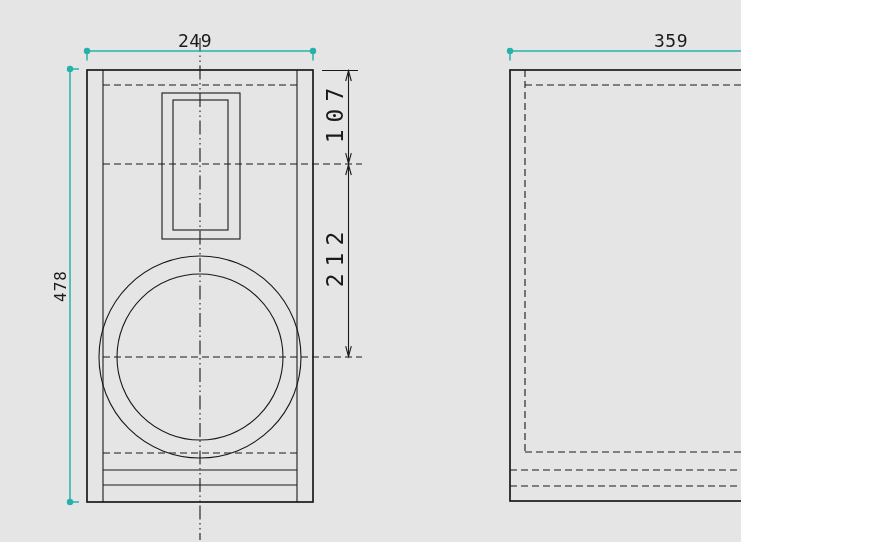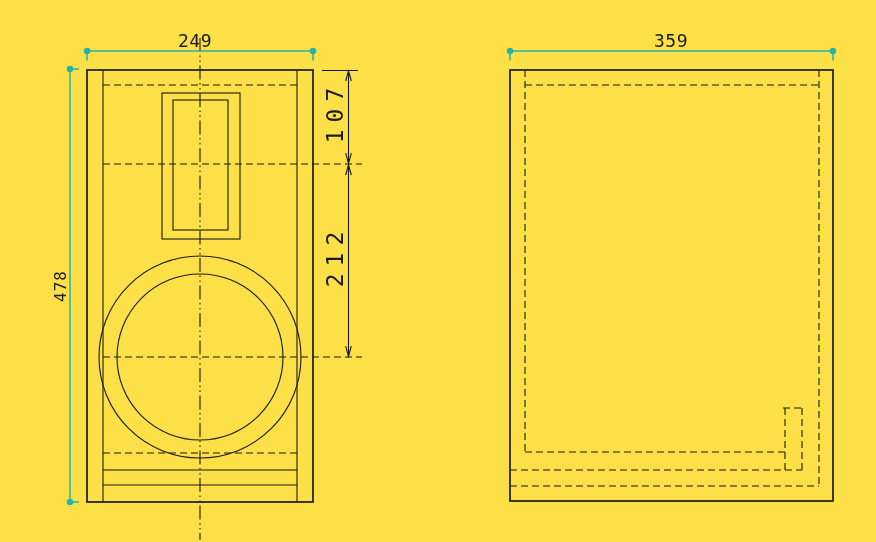--- a/index.html
+++ b/index.html
@@ -1,17 +1,17 @@
 <!DOCTYPE html>
 <html><head>
 <meta charset="utf-8">
 <style>
   html,body{margin:0;padding:0;background:#ffffff;}
   .canvas-wrap{
-    position:relative;width:876px;height:542px;background:#fde047;overflow:hidden;
+    position:relative;width:741px;height:542px;background:#e5e5e5;overflow:hidden;
     font-family:"DejaVu Sans Mono","Liberation Mono",monospace;
   }
   svg{display:block}
   
   .ln{stroke:#1a1a1a;stroke-width:1.1;fill:none;}
   .thick{stroke-width:1.7;}
   .hid{stroke-dasharray:7 4;}
   .cl{stroke-dasharray:14 3.5 1.5 3.5 1.5 3.5;}
   .teal{stroke:#26b2aa;stroke-width:1.5;fill:none;}
   .tealdot{fill:#26b2aa;stroke:none;}

